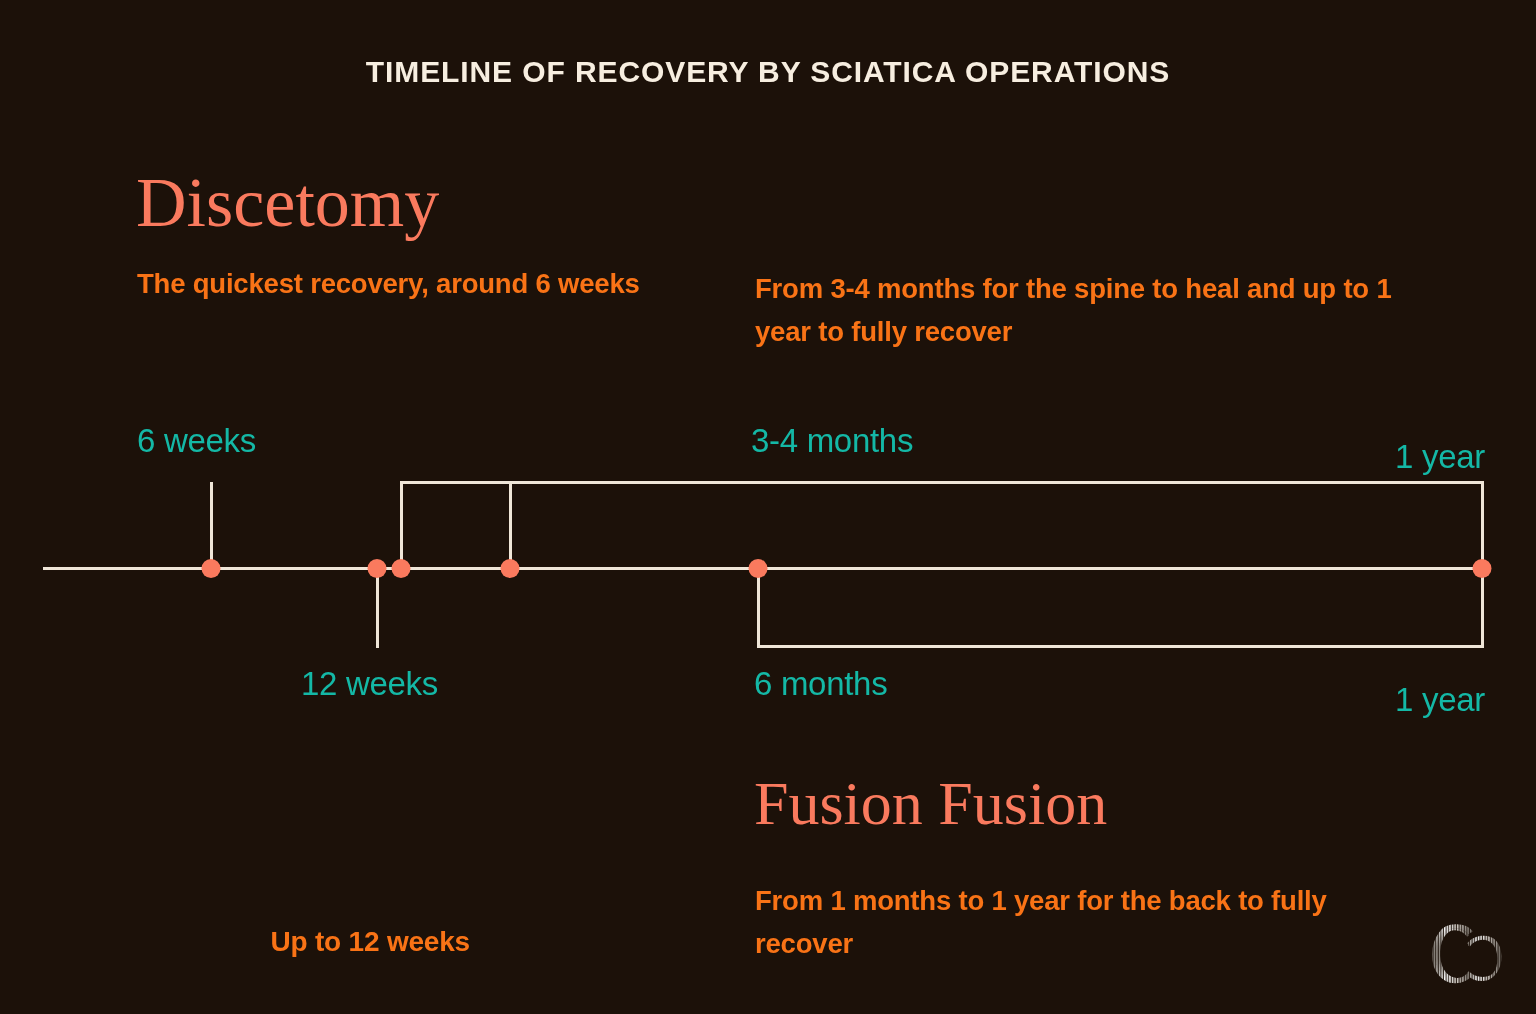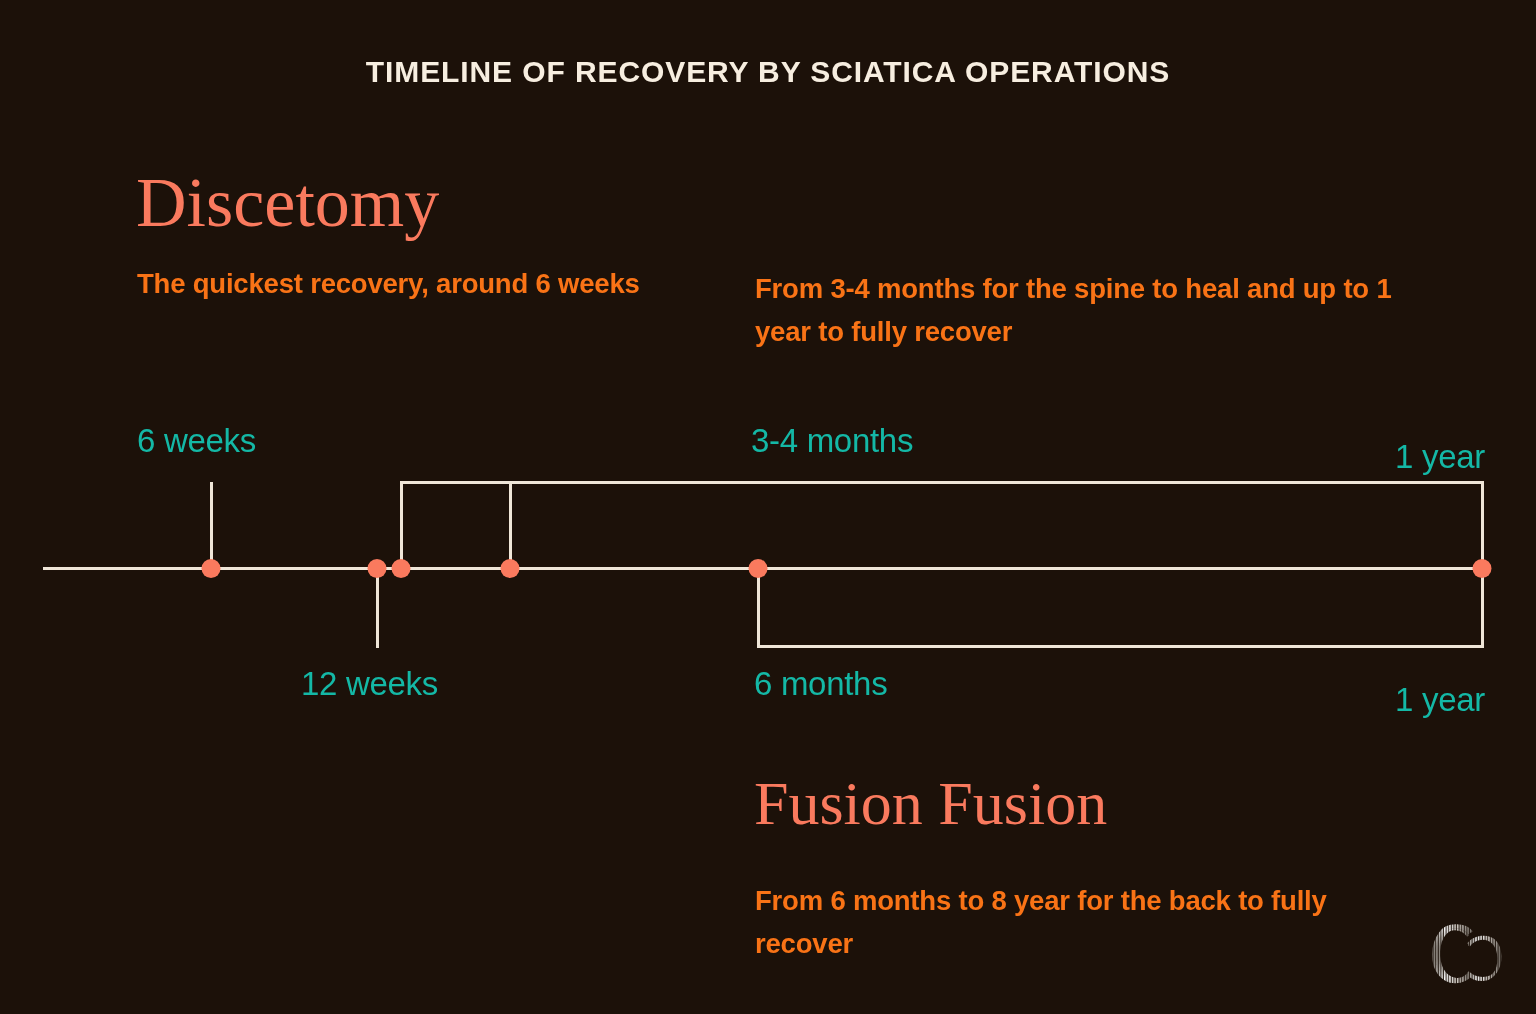--- a/index.html
+++ b/index.html
@@ -137,23 +137,24 @@
     <circle cx="1482" cy="568.5" r="9.5" fill="#fa7a5e"></circle>
   </svg>
 
   <div class="tl-label" id="lbl-6weeks">6 weeks</div>
   <div class="tl-label" id="lbl-34months">3-4 months</div>
   <div class="tl-label right" id="lbl-1year-top">1 year</div>
   <div class="tl-label" id="lbl-12weeks">12 weeks</div>
   <div class="tl-label" id="lbl-6months">6 months</div>
   <div class="tl-label right" id="lbl-1year-bot">1 year</div>
 
+  <div class="op-body" id="bonespurs-body">Up to 12 weeks</div>
 
   <div class="op-title" id="fusion-title">Fusion Fusion</div>
-  <div class="op-body" id="fusion-body">From 6 months to 8 year for the back to fully recover</div>
+  <div class="op-body" id="fusion-body">From 1 months to 1 year for the back to fully recover</div>
 
   <svg id="logo" viewBox="0 0 98 84" width="98" height="84">
     <defs>
       <linearGradient id="gstripe" x1="0" y1="0" x2="1" y2="0">
         <stop offset="0%" stop-color="#8e8880"></stop>
         <stop offset="30%" stop-color="#ffffff"></stop>
         <stop offset="62%" stop-color="#cfc9c2"></stop>
         <stop offset="100%" stop-color="#7d7770"></stop>
       </linearGradient>
       <pattern id="hatch" width="2.6" height="2.6" patternUnits="userSpaceOnUse">

